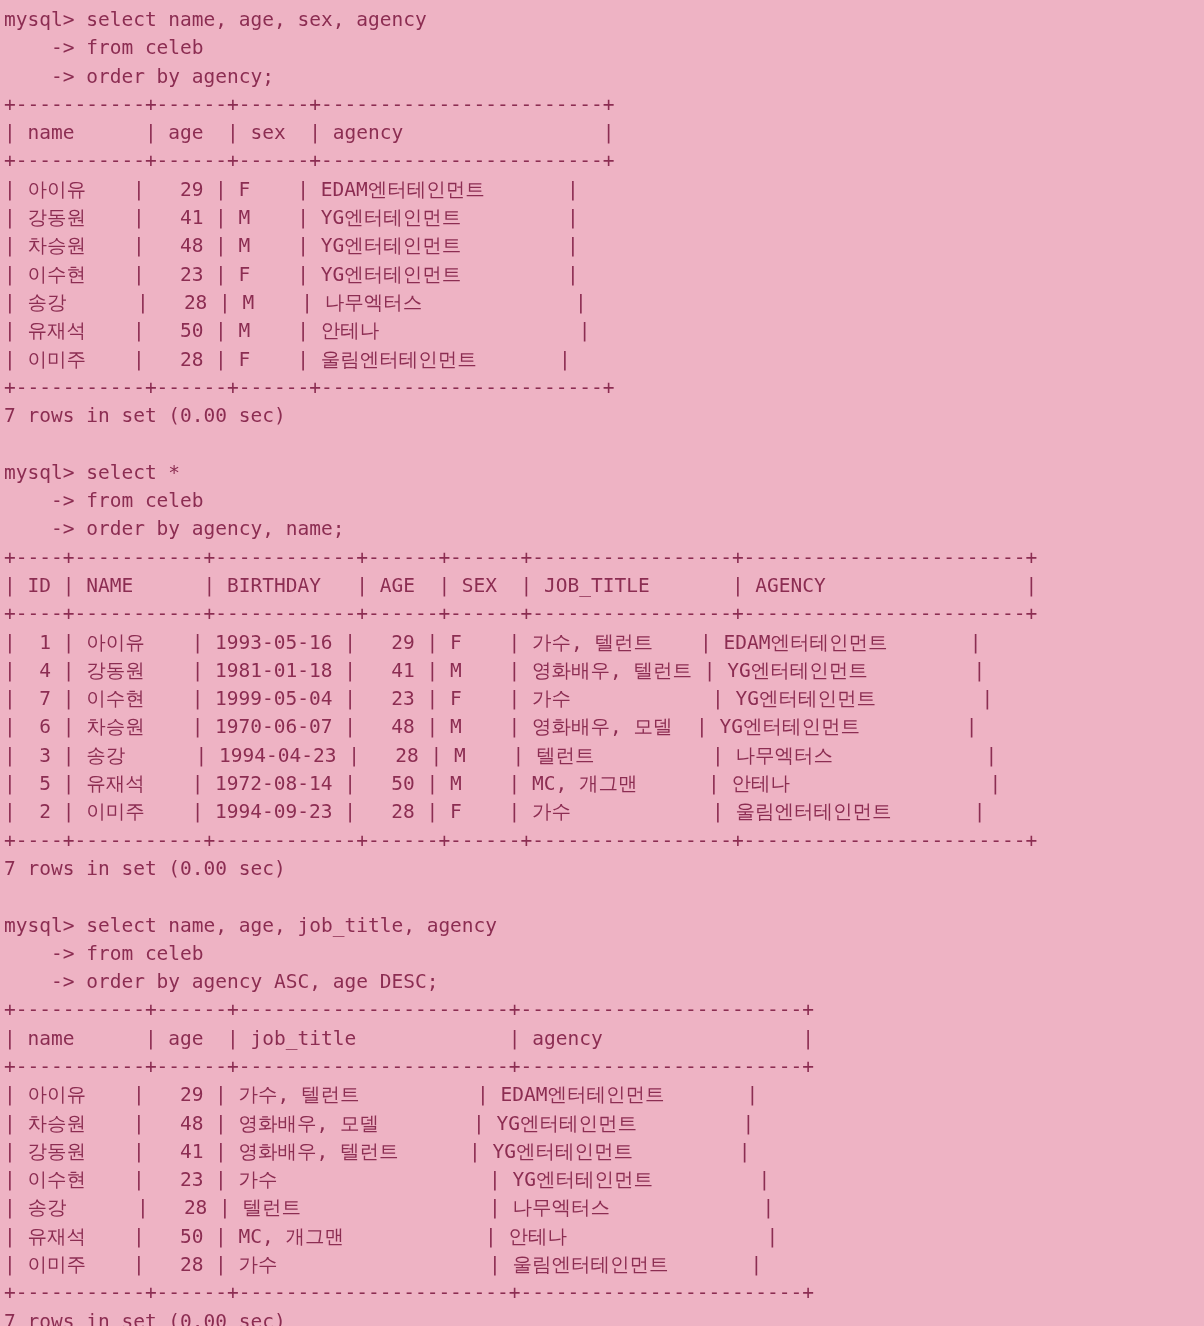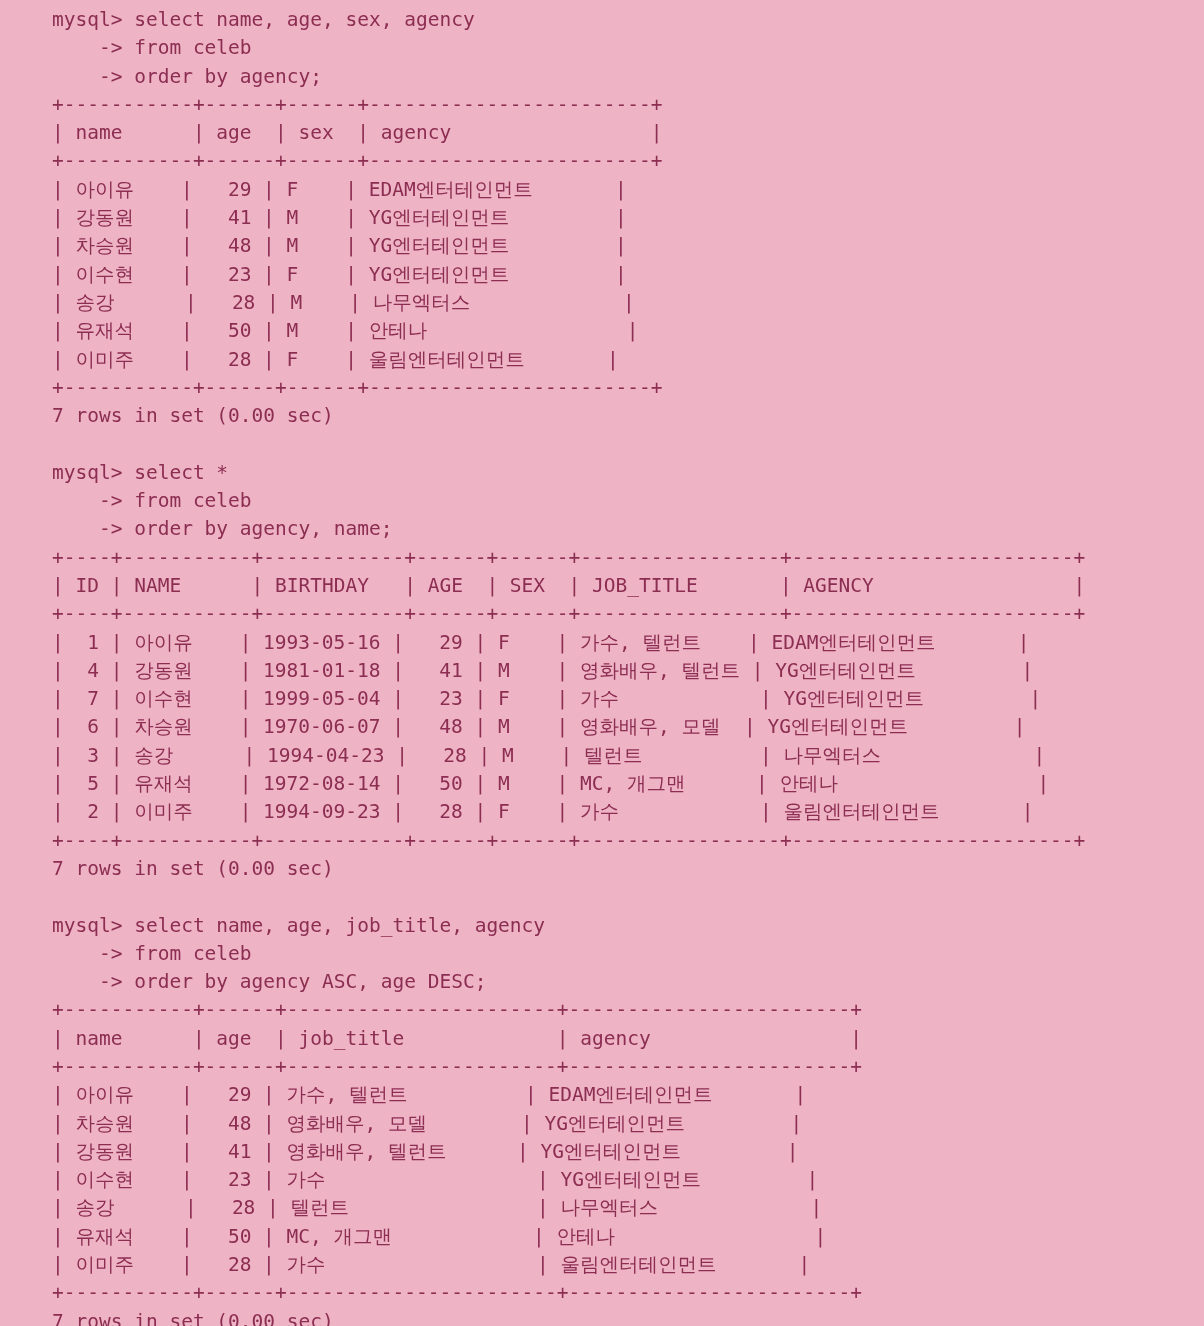--- a/index.html
+++ b/index.html
@@ -17,21 +17,20 @@
     overflow: hidden;
   }
   .terminal {
     padding: 6px 0 0 4px;
     white-space: pre;
     letter-spacing: 0px;
   }
   .line {
     white-space: pre;
     height: 28.3px;
-    margin-left: 48px;
   }
   .blank {
     height: 28.3px;
   }
 </style>
 </head>
 <body>
 
 <div class="terminal" id="terminal"><div class="line">mysql&gt; select name, age, sex, agency</div><div class="line">    -&gt; from celeb</div><div class="line">    -&gt; order by agency;</div><div class="line">+-----------+------+------+------------------------+</div><div class="line">| name      | age  | sex  | agency                 |</div><div class="line">+-----------+------+------+------------------------+</div><div class="line">| 아이유    |   29 | F    | EDAM엔터테인먼트       |</div><div class="line">| 강동원    |   41 | M    | YG엔터테인먼트         |</div><div class="line">| 차승원    |   48 | M    | YG엔터테인먼트         |</div><div class="line">| 이수현    |   23 | F    | YG엔터테인먼트         |</div><div class="line">| 송강      |   28 | M    | 나무엑터스             |</div><div class="line">| 유재석    |   50 | M    | 안테나                 |</div><div class="line">| 이미주    |   28 | F    | 울림엔터테인먼트       |</div><div class="line">+-----------+------+------+------------------------+</div><div class="line">7 rows in set (0.00 sec)</div><div class="blank"></div><div class="line">mysql&gt; select *</div><div class="line">    -&gt; from celeb</div><div class="line">    -&gt; order by agency, name;</div><div class="line">+----+-----------+------------+------+------+-----------------+------------------------+</div><div class="line">| ID | NAME      | BIRTHDAY   | AGE  | SEX  | JOB_TITLE       | AGENCY                 |</div><div class="line">+----+-----------+------------+------+------+-----------------+------------------------+</div><div class="line">|  1 | 아이유    | 1993-05-16 |   29 | F    | 가수, 텔런트    | EDAM엔터테인먼트       |</div><div class="line">|  4 | 강동원    | 1981-01-18 |   41 | M    | 영화배우, 텔런트 | YG엔터테인먼트         |</div><div class="line">|  7 | 이수현    | 1999-05-04 |   23 | F    | 가수            | YG엔터테인먼트         |</div><div class="line">|  6 | 차승원    | 1970-06-07 |   48 | M    | 영화배우, 모델  | YG엔터테인먼트         |</div><div class="line">|  3 | 송강      | 1994-04-23 |   28 | M    | 텔런트          | 나무엑터스             |</div><div class="line">|  5 | 유재석    | 1972-08-14 |   50 | M    | MC, 개그맨      | 안테나                 |</div><div class="line">|  2 | 이미주    | 1994-09-23 |   28 | F    | 가수            | 울림엔터테인먼트       |</div><div class="line">+----+-----------+------------+------+------+-----------------+------------------------+</div><div class="line">7 rows in set (0.00 sec)</div><div class="blank"></div><div class="line">mysql&gt; select name, age, job_title, agency</div><div class="line">    -&gt; from celeb</div><div class="line">    -&gt; order by agency ASC, age DESC;</div><div class="line">+-----------+------+-----------------------+------------------------+</div><div class="line">| name      | age  | job_title             | agency                 |</div><div class="line">+-----------+------+-----------------------+------------------------+</div><div class="line">| 아이유    |   29 | 가수, 텔런트          | EDAM엔터테인먼트       |</div><div class="line">| 차승원    |   48 | 영화배우, 모델        | YG엔터테인먼트         |</div><div class="line">| 강동원    |   41 | 영화배우, 텔런트      | YG엔터테인먼트         |</div><div class="line">| 이수현    |   23 | 가수                  | YG엔터테인먼트         |</div><div class="line">| 송강      |   28 | 텔런트                | 나무엑터스             |</div><div class="line">| 유재석    |   50 | MC, 개그맨            | 안테나                 |</div><div class="line">| 이미주    |   28 | 가수                  | 울림엔터테인먼트       |</div><div class="line">+-----------+------+-----------------------+------------------------+</div><div class="line">7 rows in set (0.00 sec)</div></div>
 

